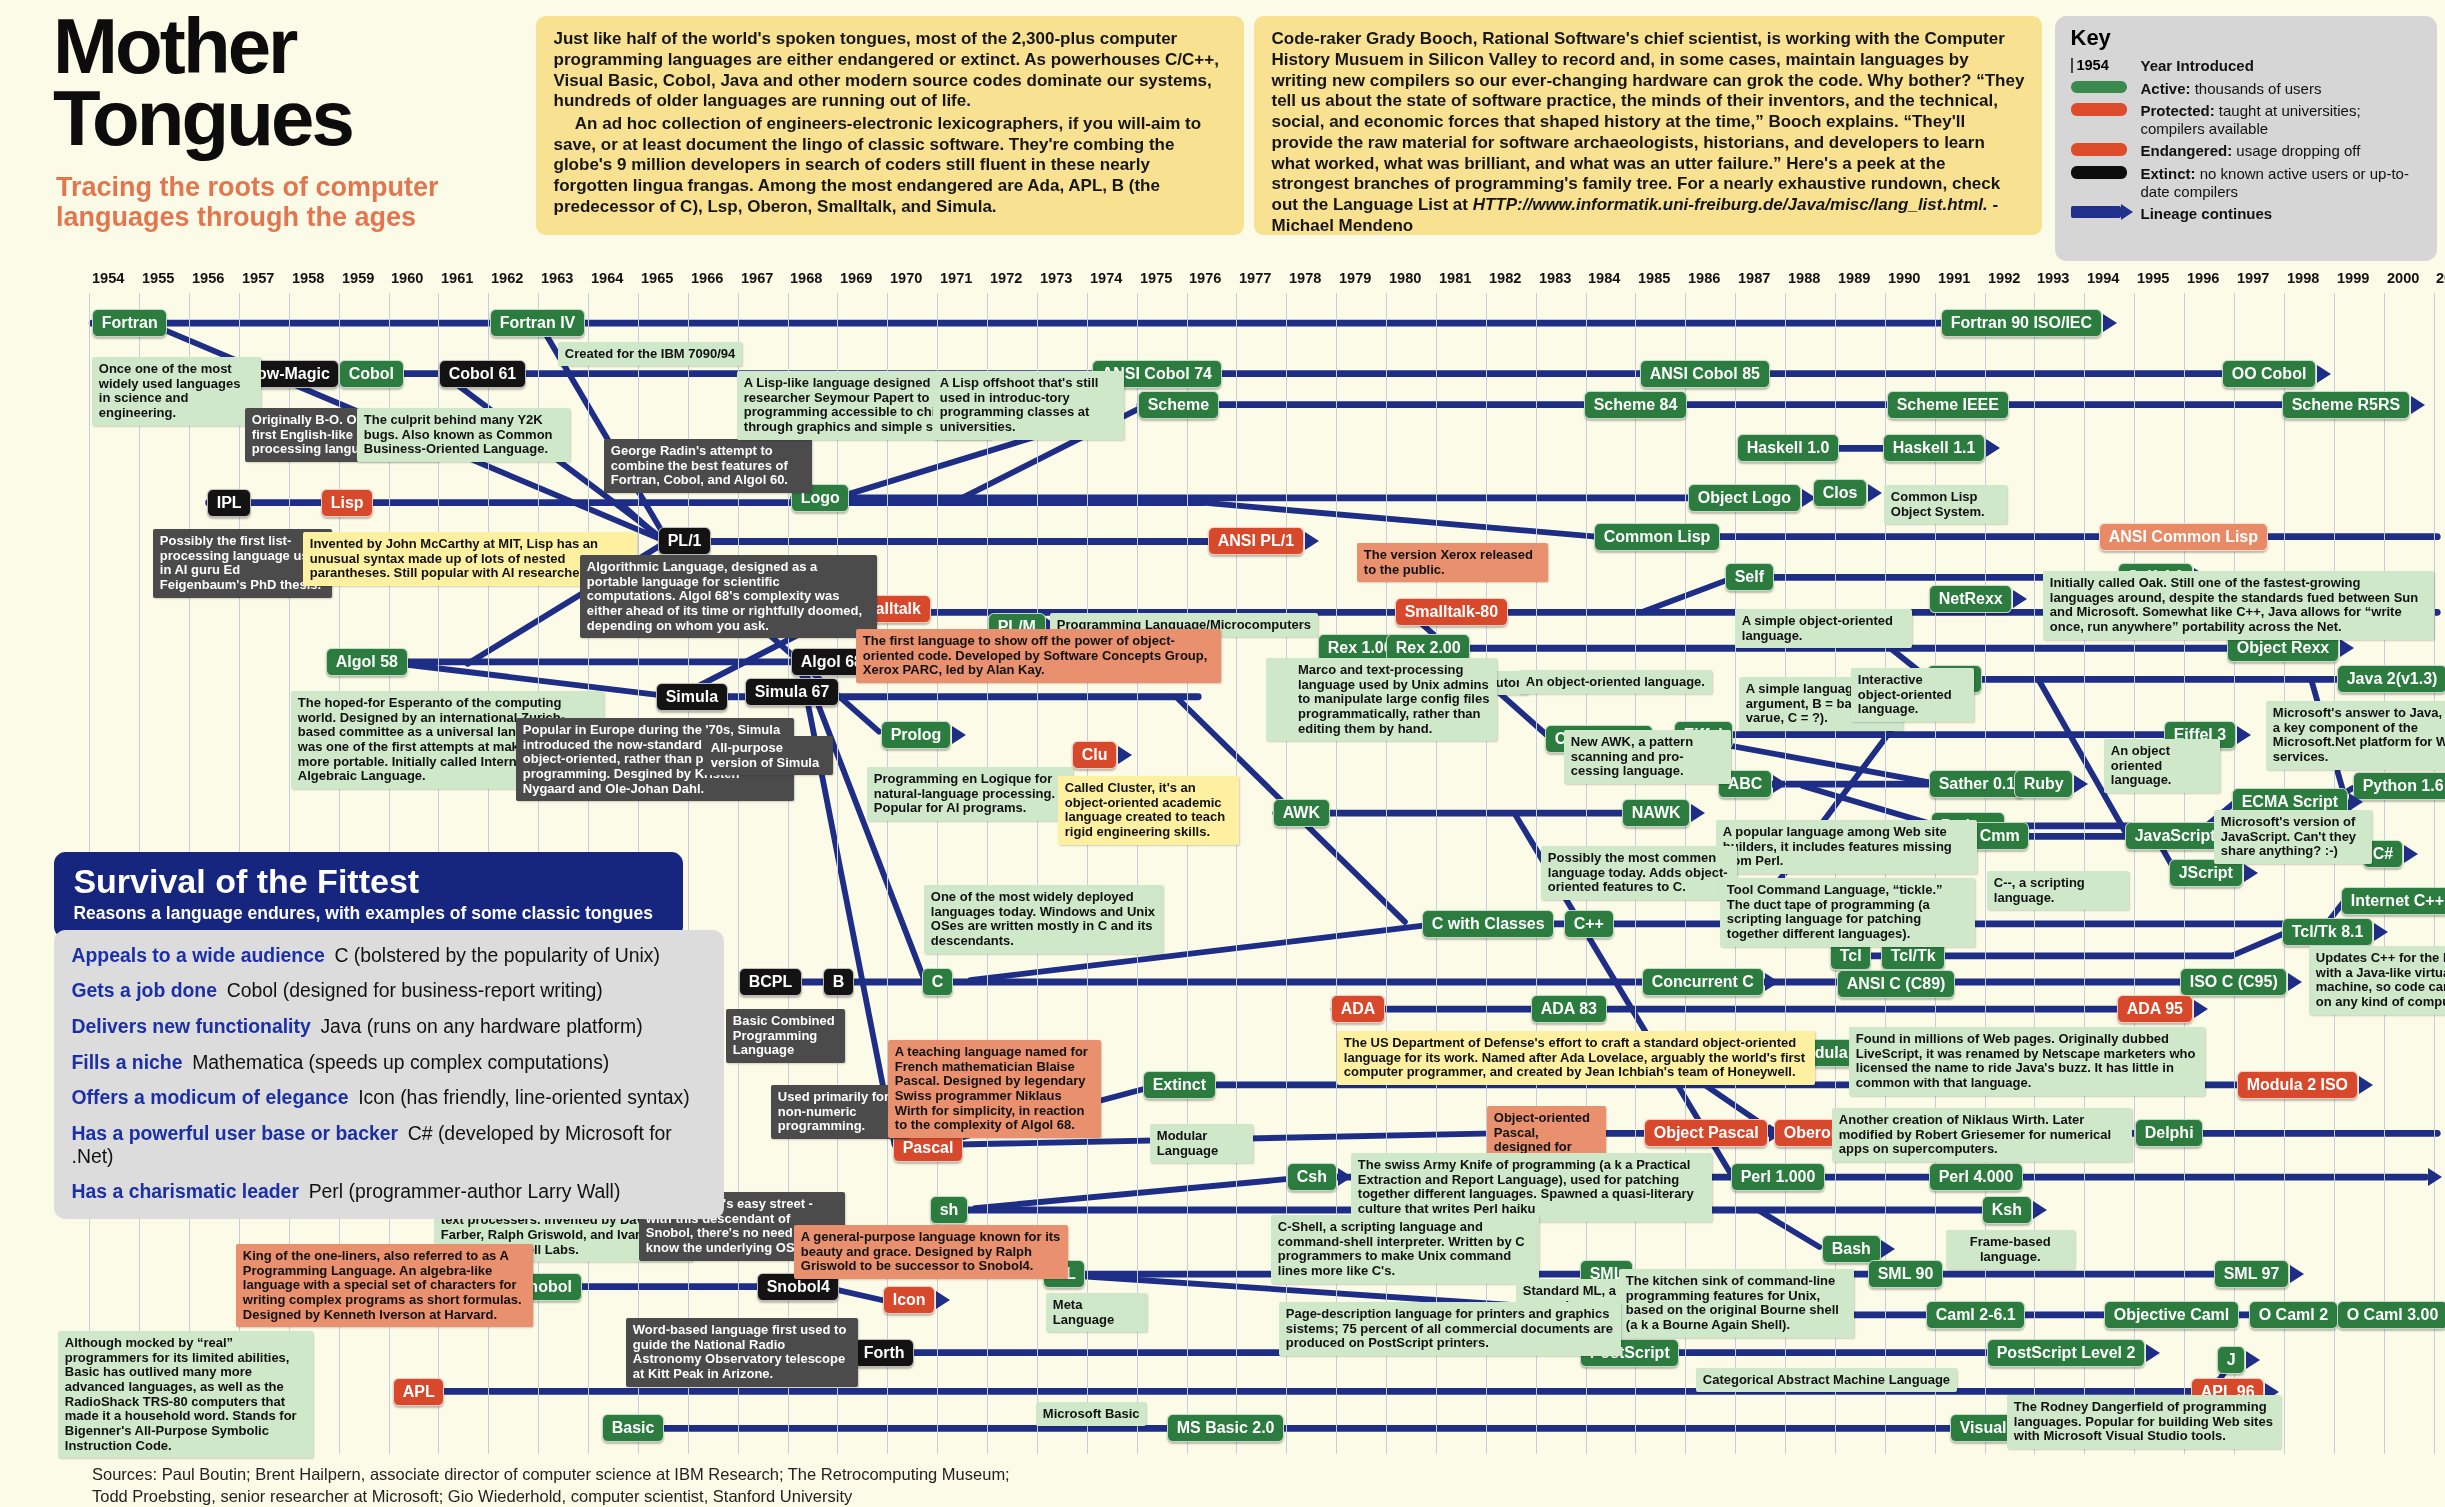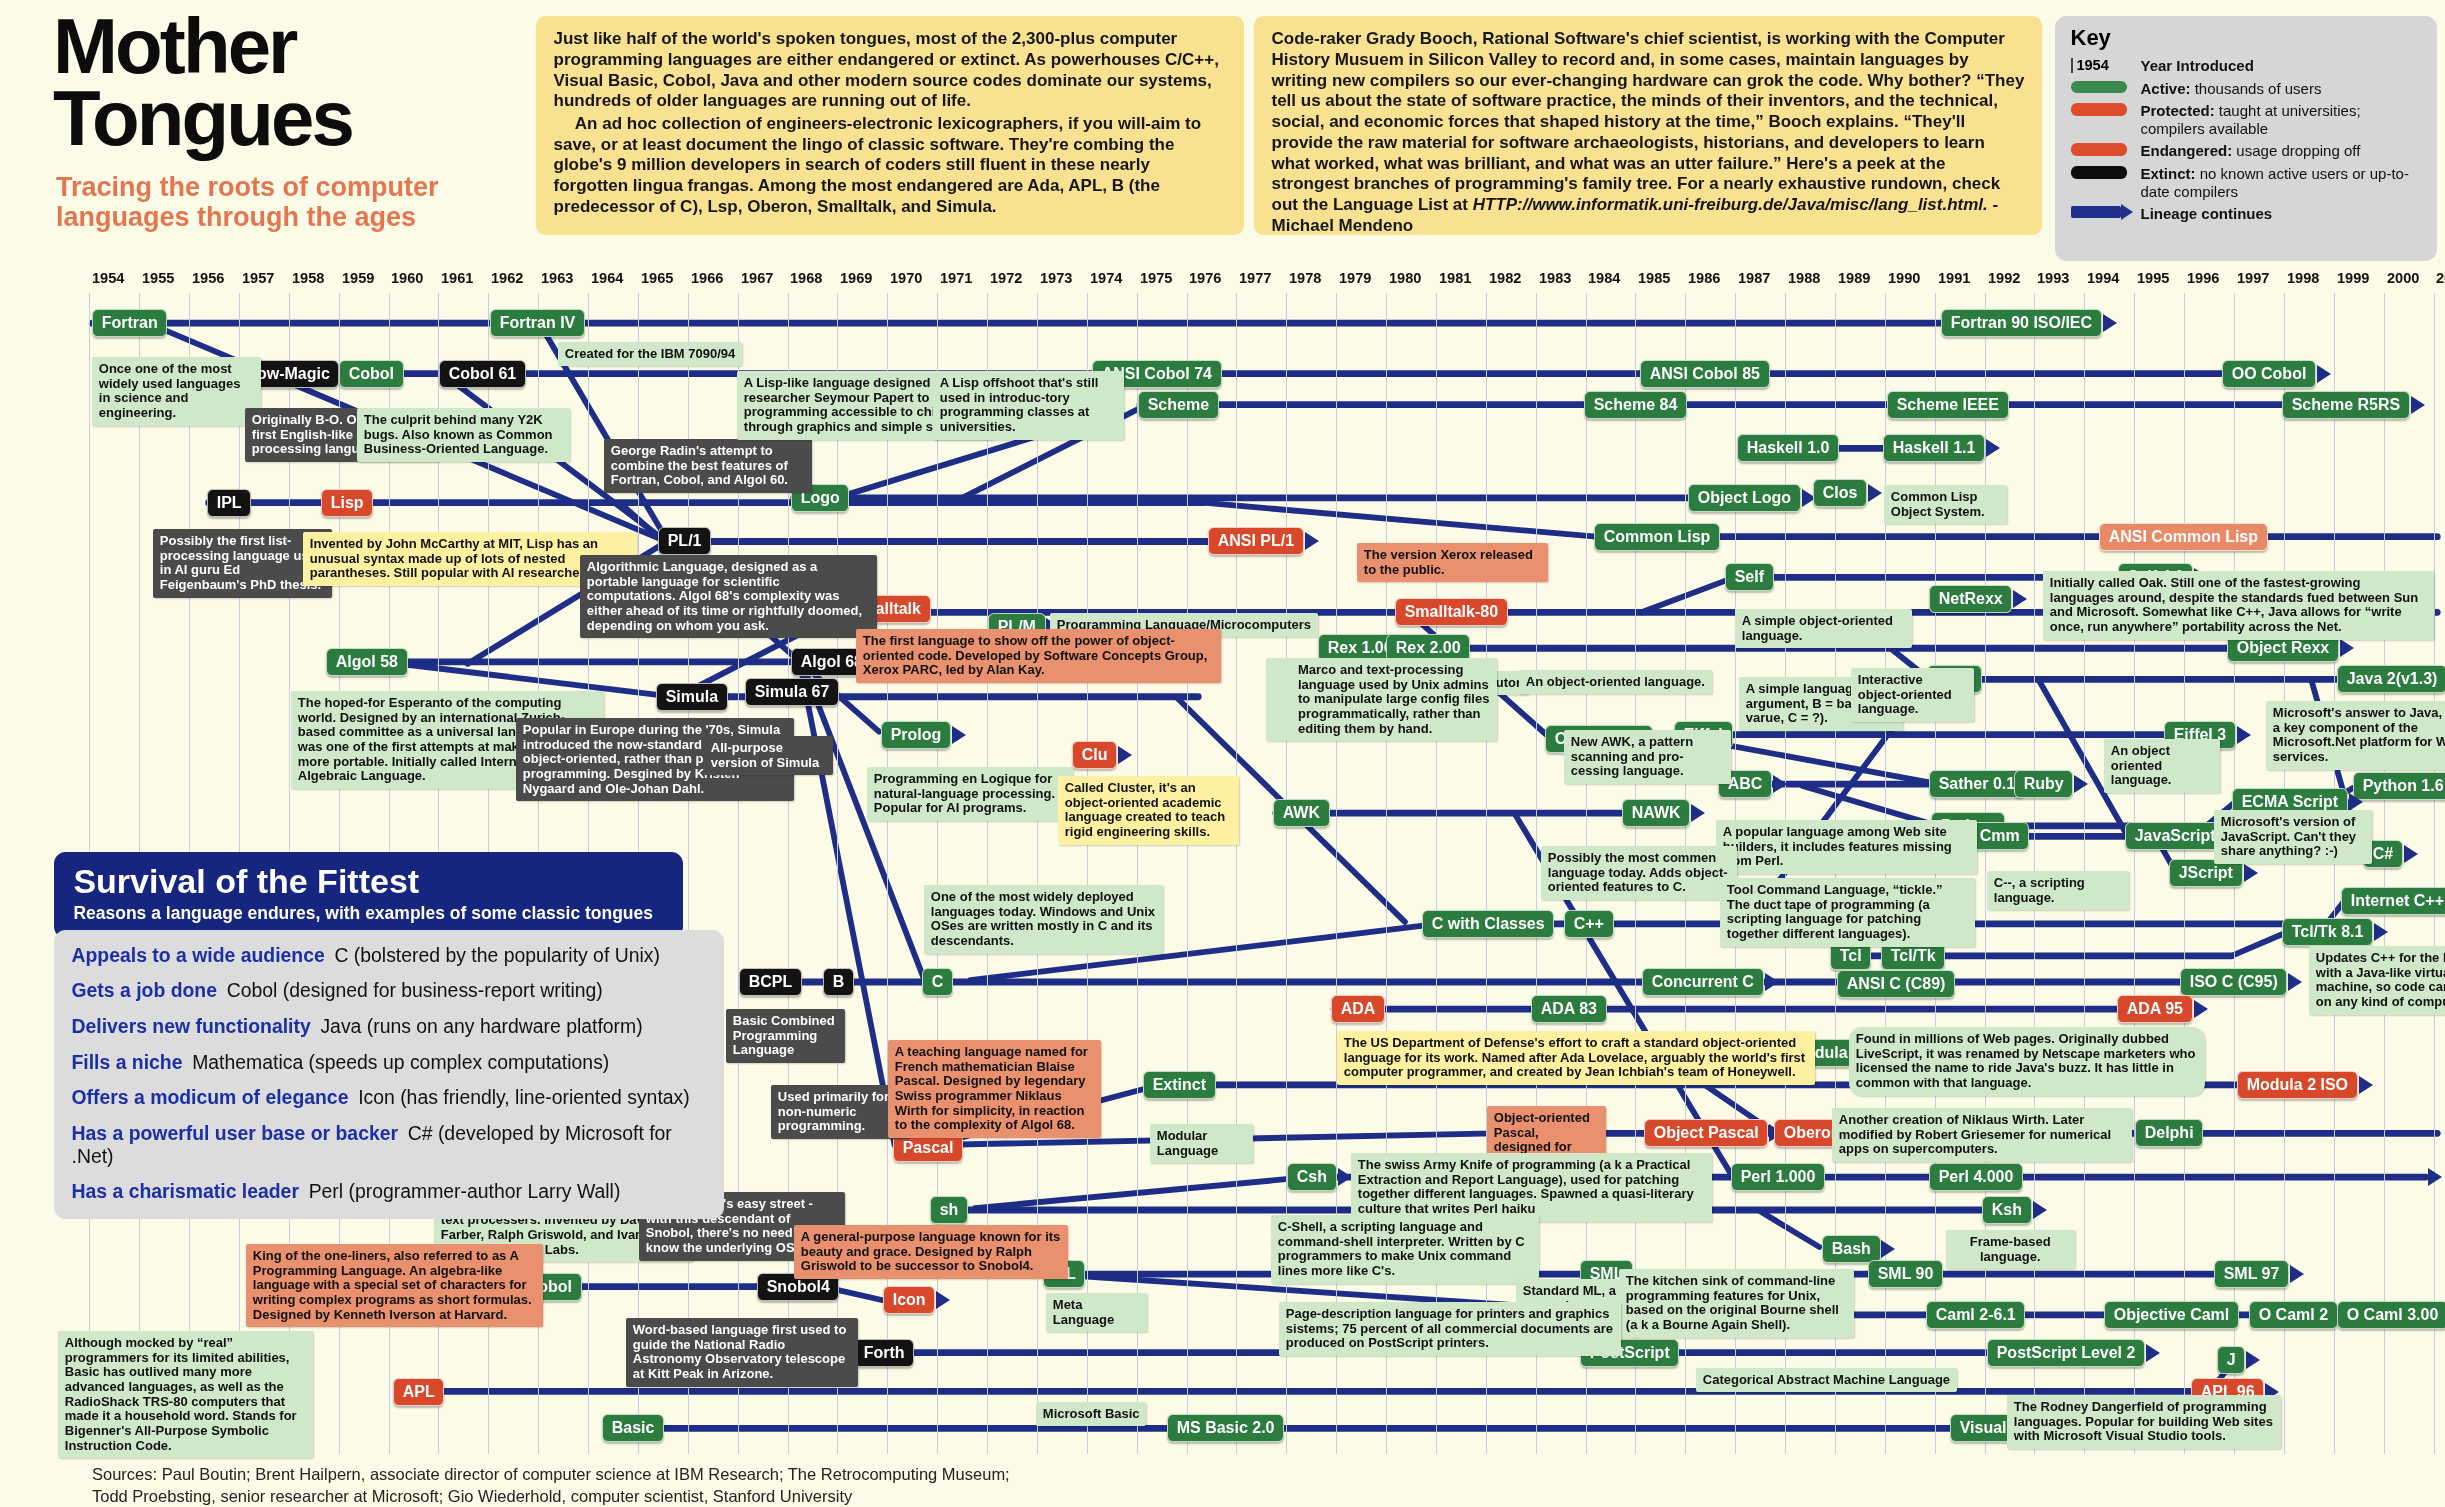--- a/index.html
+++ b/index.html
@@ -433,32 +433,32 @@
       <div class="note g" style="left: 1720px; top: 878px; width: 241px;">Tool Command Language, “tickle.” The duct tape of programming (a scripting language for patching together different languages).</div>
       <div class="note g" style="left: 1987px; top: 871px; width: 128px;">C--, a scripting language.</div>
       <div class="note g" style="left: 2214px; top: 810px; width: 144px;">Microsoft's version of JavaScript. Can't they share anything? :-)</div>
       <div class="note g" style="left: 2309px; top: 946px; width: 173px;">Updates C++ for the Net with a Java-like virtual machine, so code can run on any kind of computer.</div>
       <div class="note g" style="left: 924px; top: 885px; width: 225px;">One of the most widely deployed languages today. Windows and Unix OSes are written mostly in C and its descendants.</div>
       <div class="note d" style="left: 726px; top: 1009px; width: 105px;">Basic Combined Programming Language</div>
       <div class="note d" style="left: 771px; top: 1085px; width: 124px;">Used primarily for non-numeric programming.</div>
       <div class="note s" style="left: 888px; top: 1040px; width: 199px;">A teaching language named for French mathematician Blaise Pascal. Designed by legendary Swiss programmer Niklaus Wirth for simplicity, in reaction to the complexity of Algol 68.</div>
       <div class="note y" style="left: 1337px; top: 1031px; width: 464px;">The US Department of Defense's effort to craft a standard object-oriented language for its work. Named after Ada Lovelace, arguably the world's first computer programmer, and created by Jean Ichbiah's team of Honeywell.</div>
       <div class="note g" style="left: 1150px; top: 1124px; width: 89px;">Modular Language</div>
-      <div class="note g" style="left: 1849px; top: 1027px; width: 342px; border-radius: 13px;">Found in millions of Web pages.  Originally dubbed LiveScript, it was renamed by Netscape marketers who licensed the name to ride Java's buzz.  It has little in common with that language.</div>
+      <div class="note g" style="left: 1849px; top: 1027px; width: 342px;">Found in millions of Web pages.  Originally dubbed LiveScript, it was renamed by Netscape marketers who licensed the name to ride Java's buzz.  It has little in common with that language.</div>
       <div class="note s" style="left: 1487px; top: 1106px; width: 105px;">Object-oriented Pascal, designed for simplicity.</div>
       <div class="note g" style="left: 1832px; top: 1108px; width: 286px;">Another creation of Niklaus Wirth. Later modified by Robert Griesemer for numerical apps on supercomputers.</div>
       <div class="note g" style="left: 1351px; top: 1153px; width: 347px;">The swiss Army Knife of programming (a k a Practical Extraction and Report Language), used for patching together different languages. Spawned a quasi-literary culture that writes Perl haiku</div>
       <div class="note g" style="left: 1271px; top: 1215px; width: 254px;">C-Shell, a scripting language and command-shell interpreter. Written by C programmers to make Unix command lines more like C's.</div>
       <div class="note g" style="left: 1516px; top: 1279px; width: 112px;">Standard ML, a general-purpose language.</div>
       <div class="note g" style="left: 1619px; top: 1269px; width: 221px;">The kitchen sink of command-line programming features for Unix, based on the original Bourne shell (a k a Bourne Again Shell).</div>
       <div class="note g" style="left: 1279px; top: 1302px; width: 328px;">Page-description language for printers and graphics sistems; 75 percent of all commercial documents are produced on PostScript printers.</div>
       <div class="note g" style="left: 434px; top: 1179px; width: 245px;">String-processing language for text and formula manipulation, common in text processers. Invented by David Farber, Ralph Griswold, and Ivan Polonsky at Bell Labs.</div>
       <div class="note d" style="left: 639px; top: 1192px; width: 192px;">Programmer's easy street -  with this descendant of Snobol, there's no need to know the underlying OS.</div>
       <div class="note s" style="left: 794px; top: 1225px; width: 260px;">A general-purpose language known for its beauty and grace.  Designed by Ralph Griswold to be successor to Snobol4.</div>
-      <div class="note s" style="left: 236px; top: 1244px; width: 283px; margin-left: 10px;">King of the one-liners, also referred to as A Programming Language. An algebra-like language with a special set of characters for writing complex programs as short formulas.  Designed by Kenneth Iverson at Harvard.</div>
+      <div class="note s" style="left: 236px; top: 1244px; width: 283px;">King of the one-liners, also referred to as A Programming Language. An algebra-like language with a special set of characters for writing complex programs as short formulas.  Designed by Kenneth Iverson at Harvard.</div>
       <div class="note d" style="left: 626px; top: 1318px; width: 218px;">Word-based language first used to guide the National Radio Astronomy Observatory telescope at Kitt Peak in Arizone.</div>
       <div class="note g" style="left: 58px; top: 1331px; width: 241px;">Although mocked by “real” programmers for its limited abilities, Basic has outlived many more advanced languages, as well as the RadioShack TRS-80 computers that made it a household word.  Stands for Bigenner's All-Purpose Symbolic Instruction Code.</div>
       <div class="note g nw" style="left: 1036px; top: 1402px;">Microsoft Basic</div>
       <div class="note g" style="left: 2007px; top: 1395px; width: 260px;">The Rodney Dangerfield of programming languages. Popular for building Web sites with Microsoft Visual Studio tools.</div>
       <div class="note g nw" style="left: 1696px; top: 1368px;">Categorical Abstract Machine Language</div>
       <div class="note g" style="left: 1046px; top: 1293px; width: 87px;">Meta Language</div>
       <div class="note g" style="left: 1946px; top: 1230px; width: 115px; text-align: center;">Frame-based language.</div>
     </div>
 
   <div id="survival">

